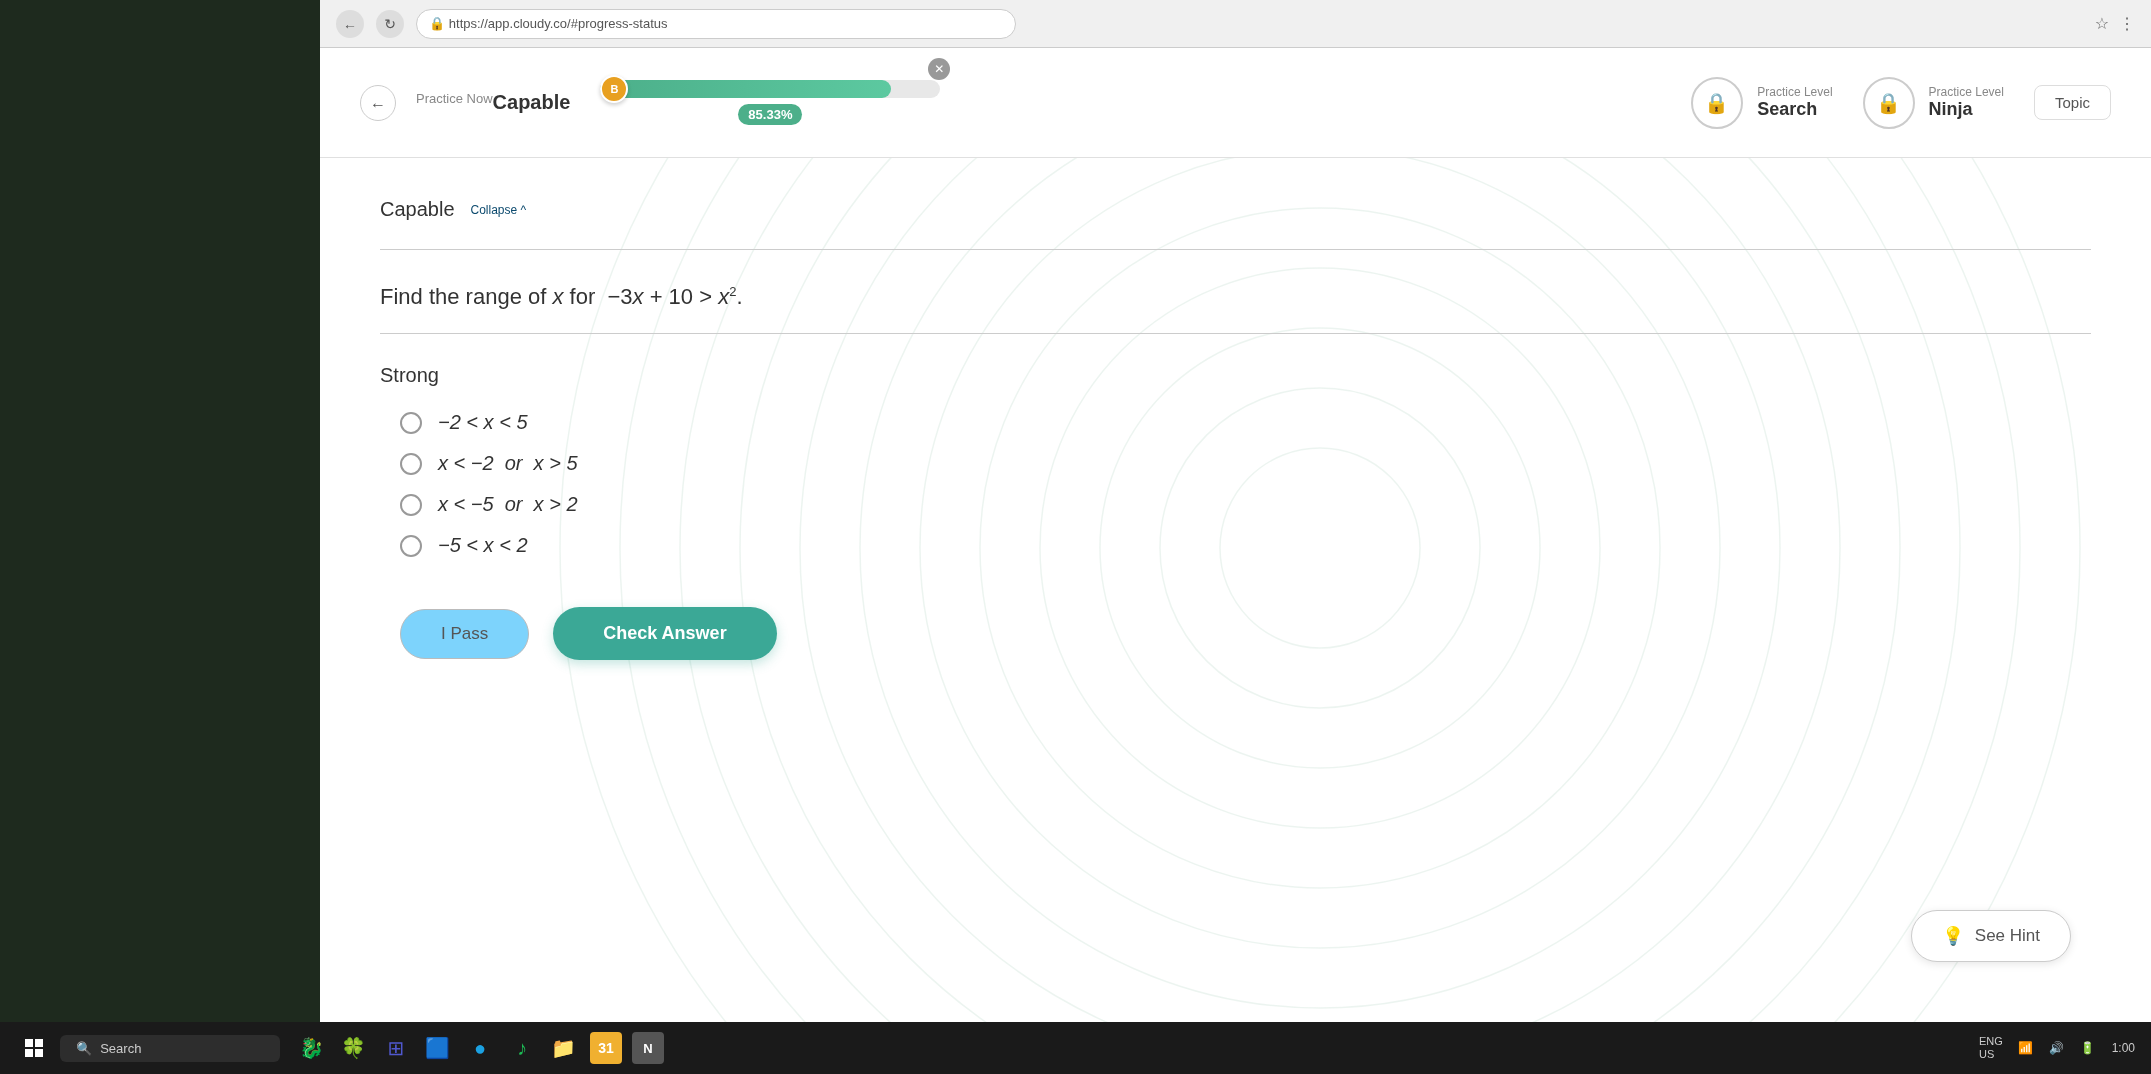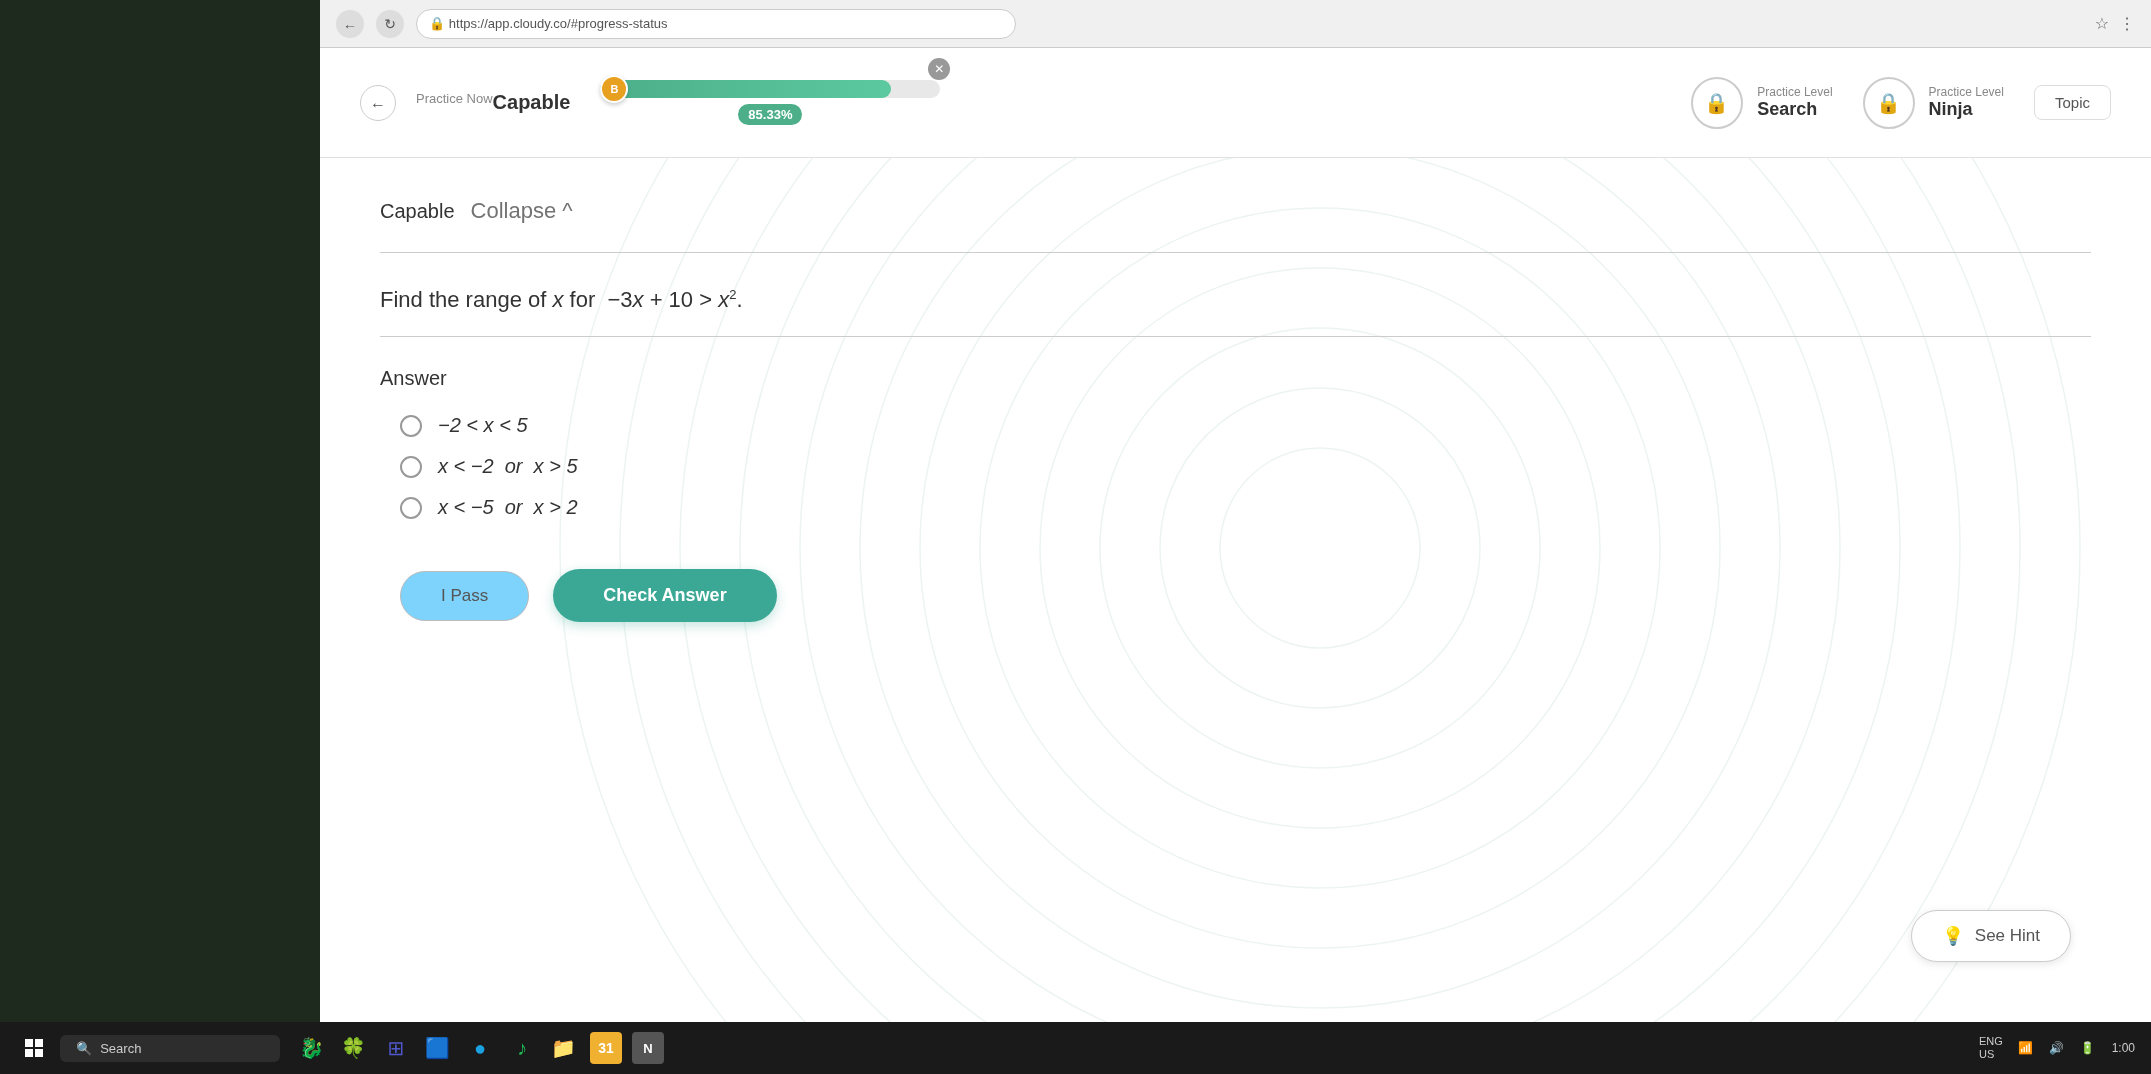--- a/index.html
+++ b/index.html
@@ -194,22 +194,22 @@
       align-items: center;
       gap: 16px;
       margin-bottom: 28px;
     }
     .question-label {
       font-size: 20px;
       color: #333;
       font-weight: 500;
     }
     .collapse-btn {
-      font-size: 22px;
-      color: #737373;
+      font-size: 12px;
+      color: #0c4a6e;
       cursor: pointer;
       font-weight: 500;
     }
 
     .question-divider {
       border: none;
       border-top: 1px solid #ccc;
       margin-bottom: 30px;
     }
 
@@ -478,39 +478,45 @@
     </div>
 
     <hr class="question-divider">
 
     <div class="question-text">
       Find the range of <span style="font-style:italic;">x</span> for &nbsp;−3<span style="font-style:italic;">x</span> + 10 &gt; <span style="font-style:italic;">x</span><sup>2</sup>.
     </div>
 
     <hr class="answer-divider">
 
-    <div class="answer-label">Answer</div>
+    <div class="answer-label">Strong</div>
 
     <div class="answer-options">
       <div class="answer-option">
         <div class="radio-circle"></div>
         <span class="option-text">
           −2 &lt; <span style="font-style:italic;">x</span> &lt; 5
         </span>
       </div>
       <div class="answer-option">
         <div class="radio-circle"></div>
         <span class="option-text">
           <span style="font-style:italic;">x</span> &lt; −2 &nbsp;or&nbsp; <span style="font-style:italic;">x</span> &gt; 5
         </span>
       </div>
       <div class="answer-option">
         <div class="radio-circle"></div>
         <span class="option-text">
           <span style="font-style:italic;">x</span> &lt; −5 &nbsp;or&nbsp; <span style="font-style:italic;">x</span> &gt; 2
+        </span>
+      </div>
+      <div class="answer-option">
+        <div class="radio-circle"></div>
+        <span class="option-text">
+          −5 &lt; <span style="font-style:italic;">x</span> &lt; 2
         </span>
       </div>
     </div>
 
     <div class="button-row">
       <button class="pass-btn">I Pass</button>
       <button class="check-btn">Check Answer</button>
     </div>
   </div>
 

